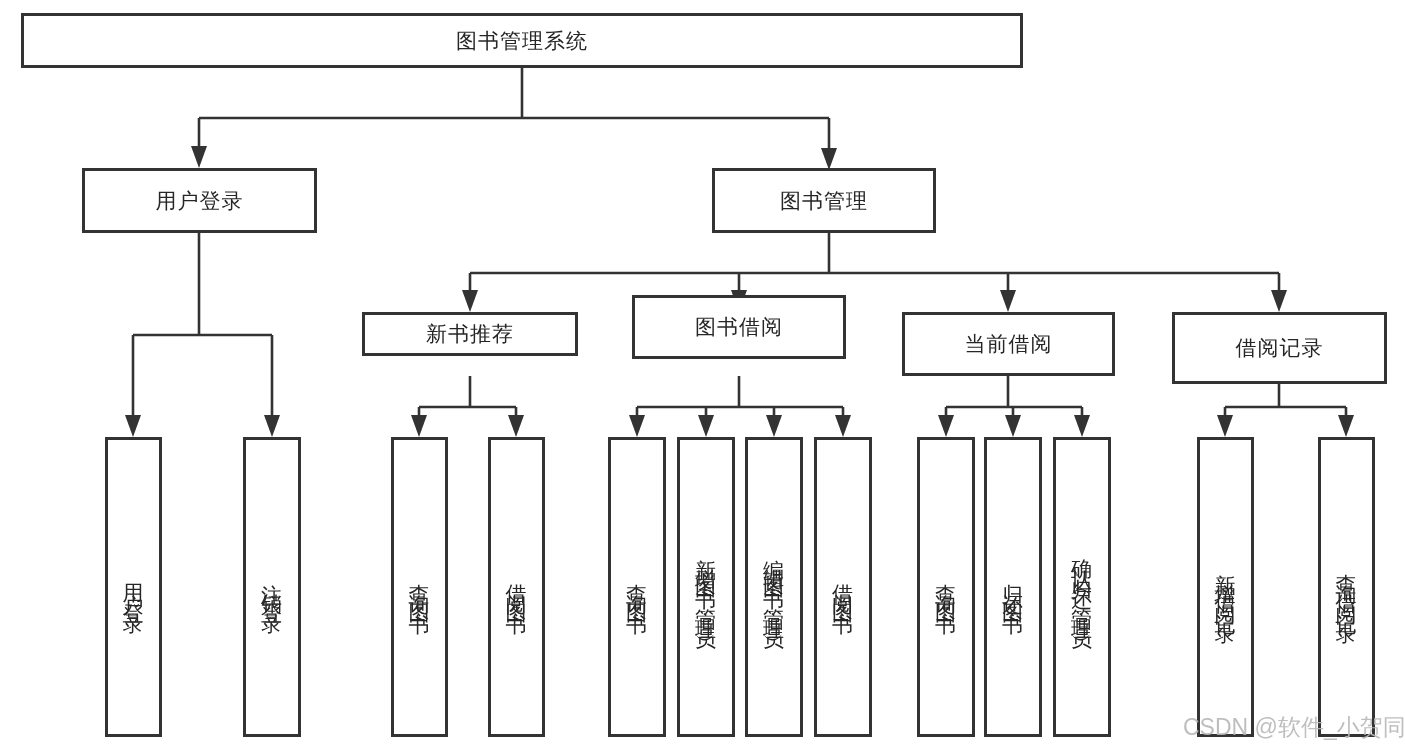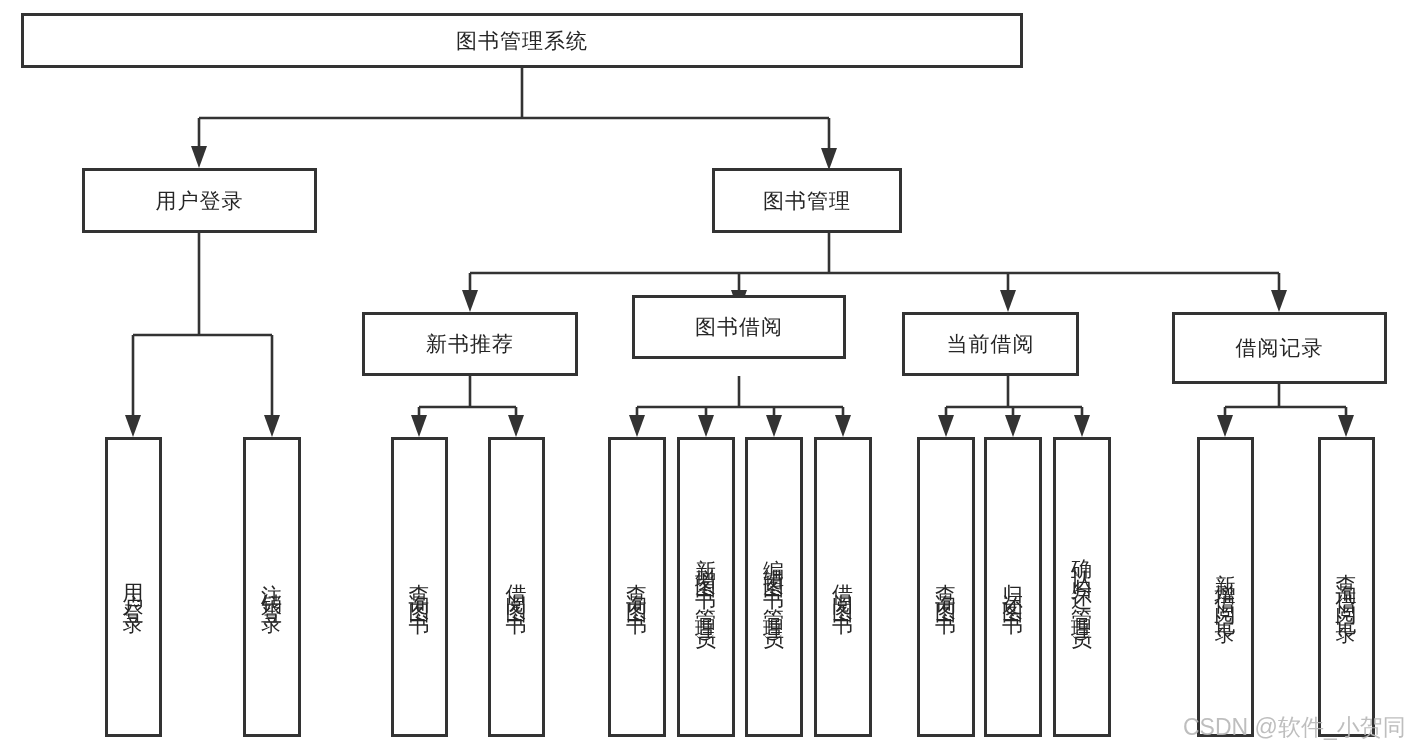--- a/index.html
+++ b/index.html
@@ -142,31 +142,31 @@
     </g>
   </svg>
 
   <div class="box" style="left:21px; top:13px; width:1002px; height:55px;">
     <span class="lbl">图书管理系统</span>
   </div>
 
   <div class="box" style="left:82px; top:168px; width:235px; height:65px;">
     <span class="lbl">用户登录</span>
   </div>
-  <div class="box" style="left:712px; top:168px; width:190px; height:65px;">
+  <div class="box" style="left:712px; top:168px; width:224px; height:65px;">
     <span class="lbl">图书管理</span>
   </div>
 
-  <div class="box" style="left:362px; top:312px; width:216px; height:64px;">
+  <div class="box" style="left:362px; top:312px; width:216px; height:44px;">
     <span class="lbl">新书推荐</span>
   </div>
   <div class="box" style="left:632px; top:295px; width:214px; height:64px;">
     <span class="lbl">图书借阅</span>
   </div>
-  <div class="box" style="left:902px; top:312px; width:177px; height:64px;">
+  <div class="box" style="left:902px; top:312px; width:213px; height:64px;">
     <span class="lbl">当前借阅</span>
   </div>
   <div class="box" style="left:1172px; top:312px; width:215px; height:72px;">
     <span class="lbl">借阅记录</span>
   </div>
 
   <div class="box v" style="left:105px; top:437px; width:57px; height:300px;">
     <span class="lbl">用户登录</span>
   </div>
   <div class="box v" style="left:243px; top:437px; width:58px; height:300px;">

